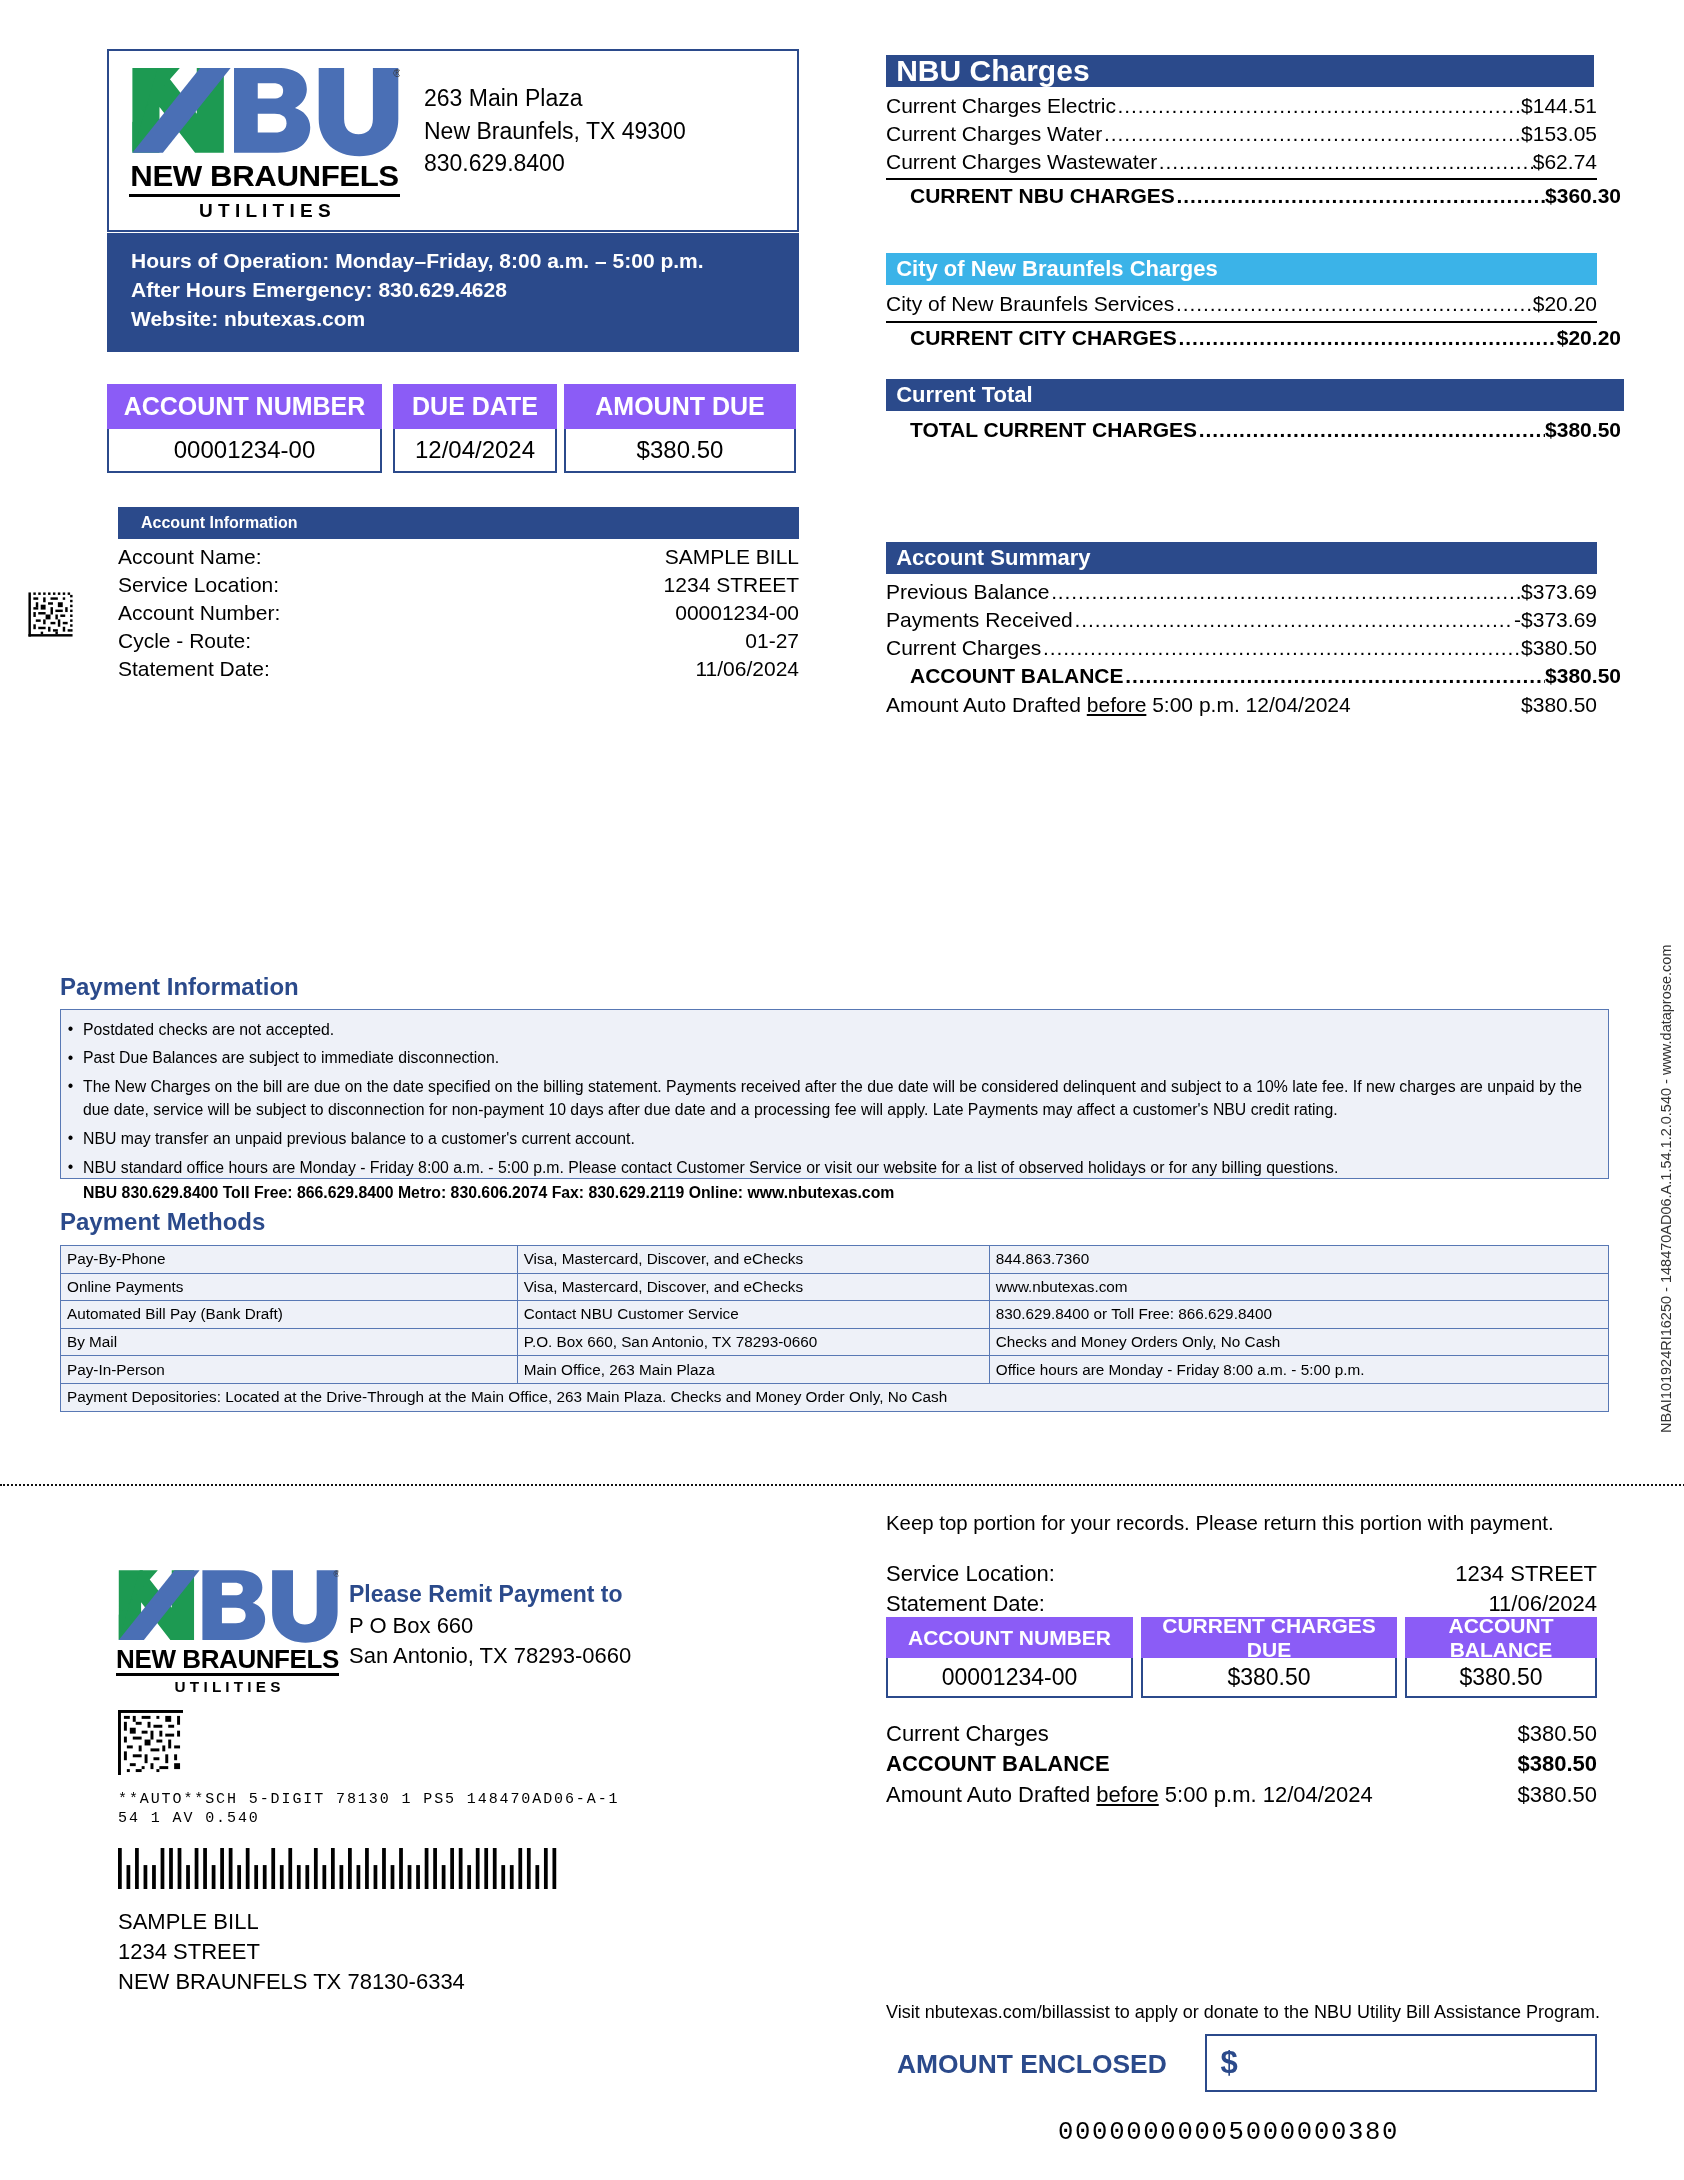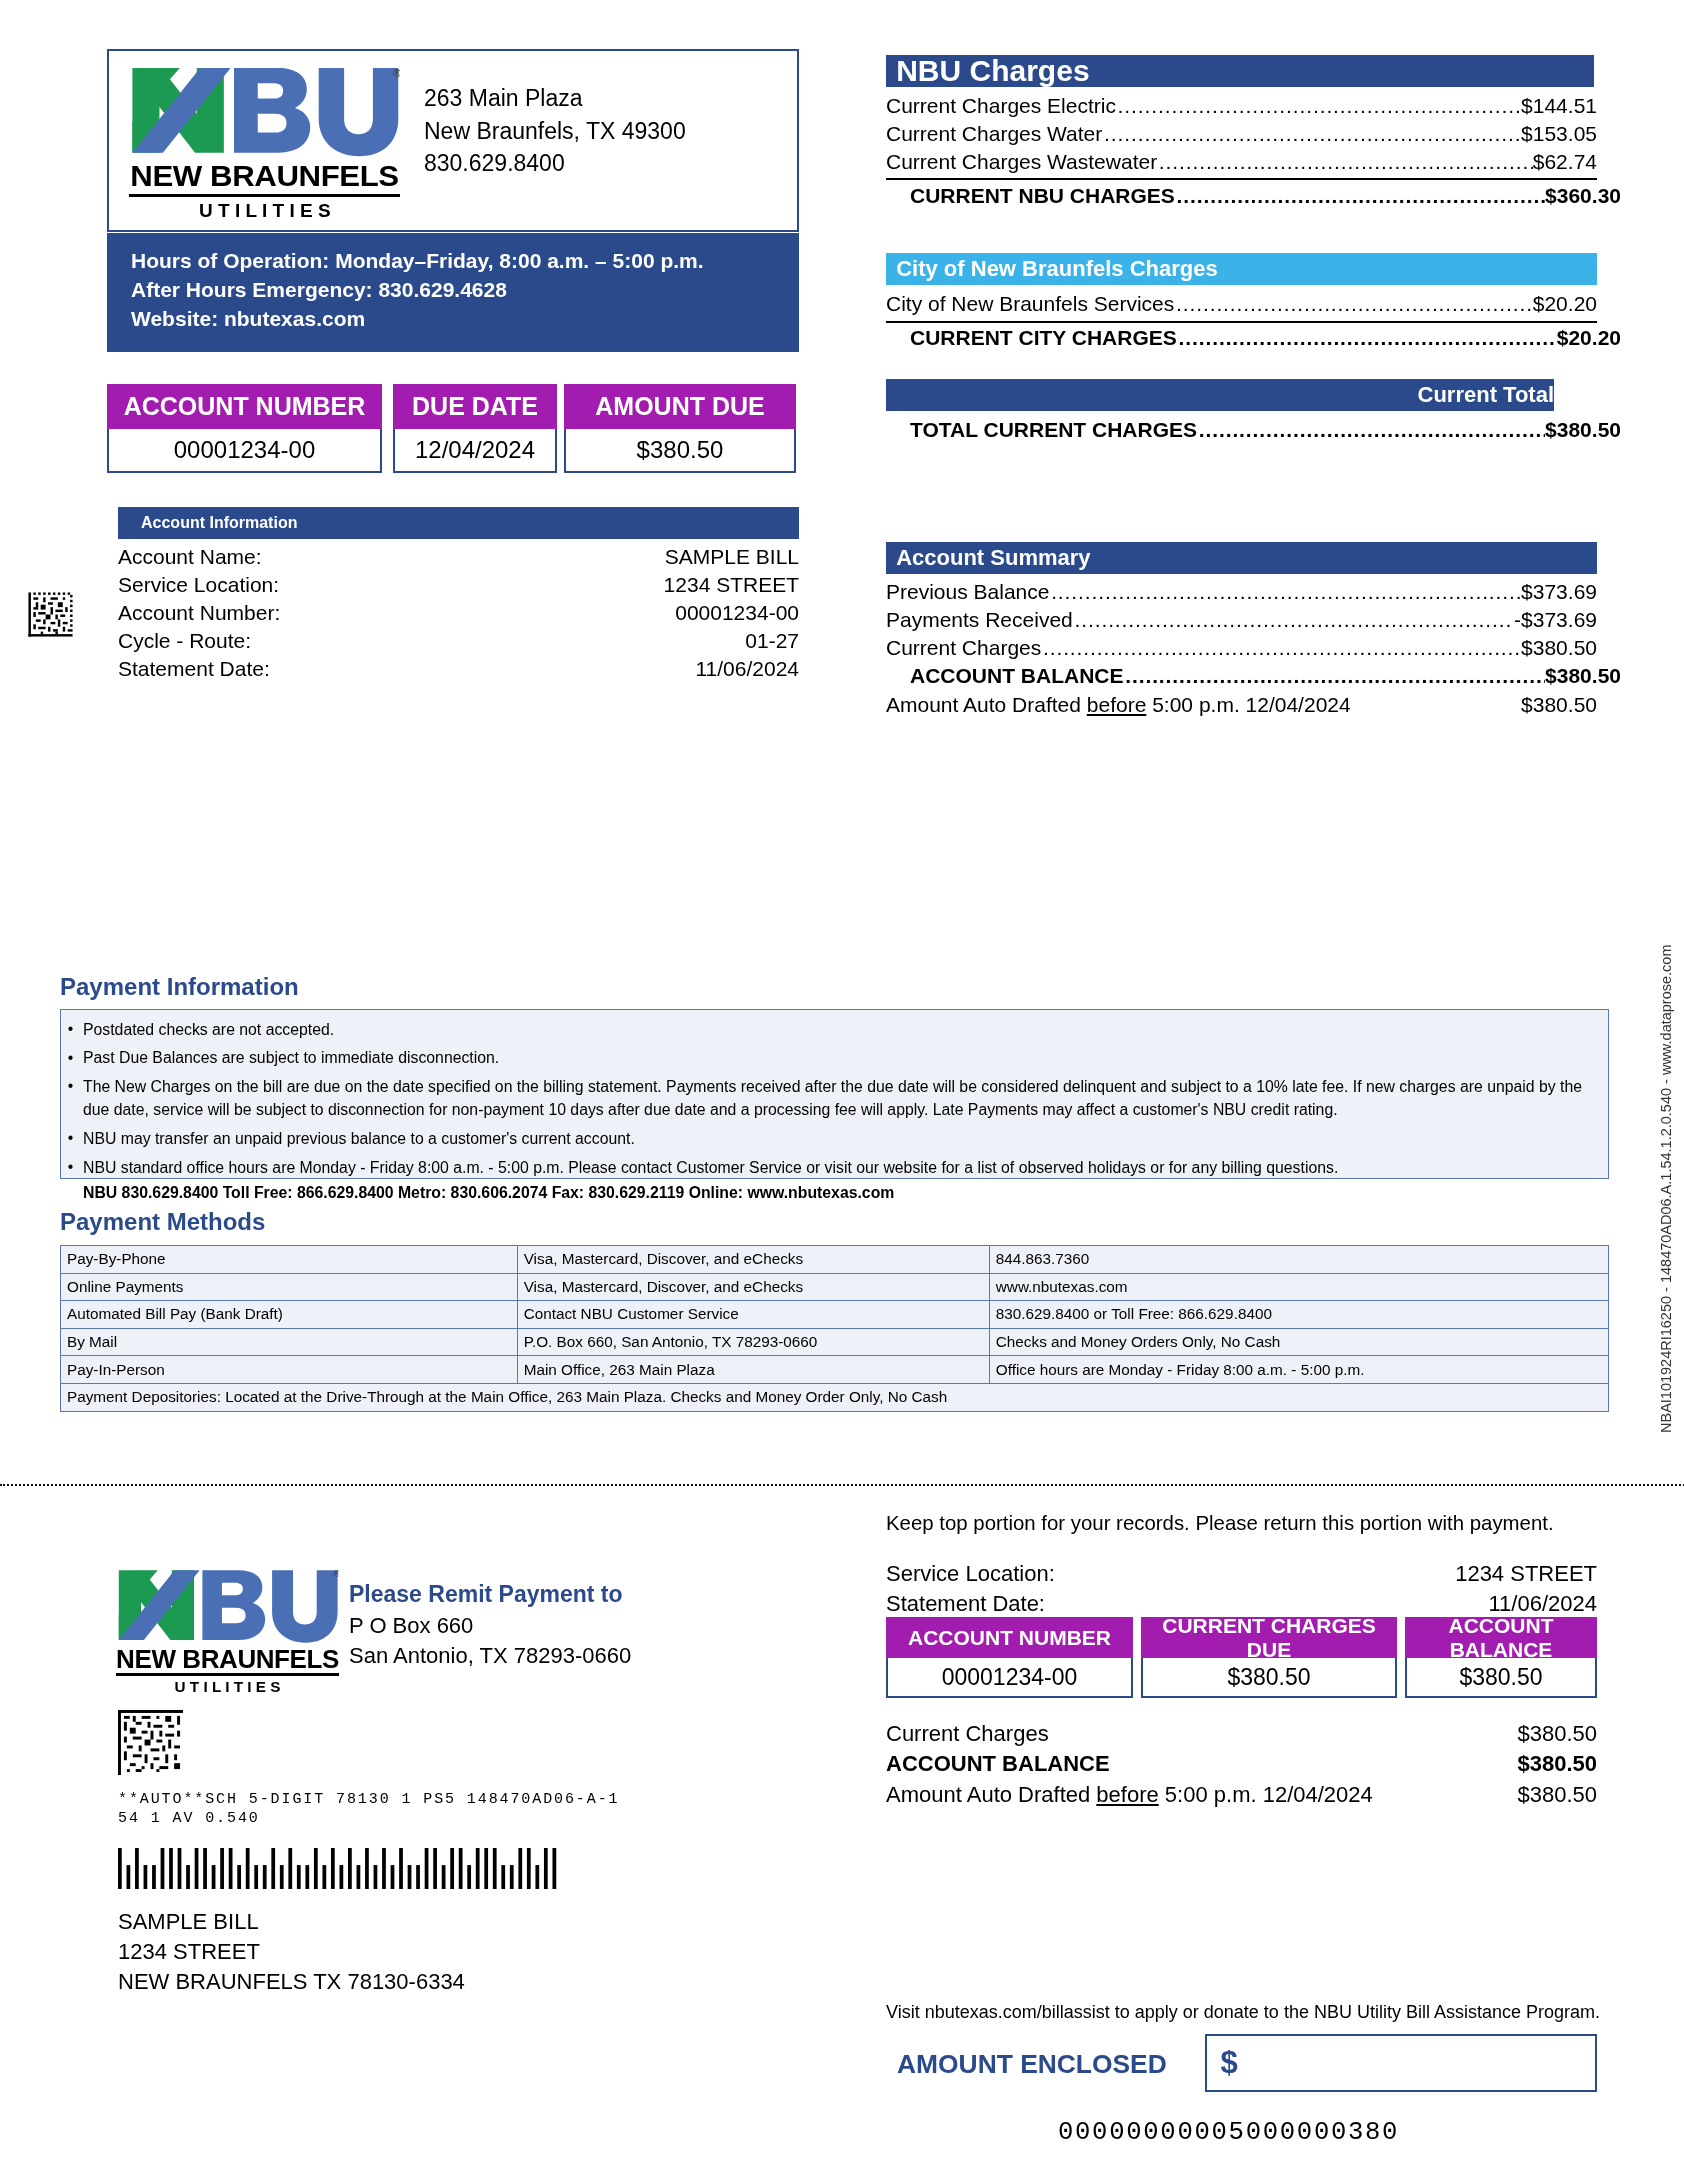--- a/index.html
+++ b/index.html
@@ -96,21 +96,21 @@
   
   .kv {
     display: flex;
     justify-content: space-between;
     width: 100%;
     white-space: nowrap;
   }
 
   
   .boxhead {
-    background: #a21caf;
+    background: #8b5cf6;
     color: #fff;
     font-weight: bold;
     text-align: center;
     display: flex;
     align-items: center;
     justify-content: center;
     box-sizing: border-box;
   }
   .boxval {
     border: 2.6px solid #2b4a8b;
@@ -373,21 +373,21 @@
       <span class="amt">$20.20</span>
     </div>
     <div class="rule-double" style="margin:2.6px 0 1.7px 0;"></div>
     <div class="row bold">
       <span class="lbl">CURRENT CITY CHARGES</span>
       <span class="dots">..............................................................................</span>
       <span class="amt">$20.20</span>
     </div>
   </div>
 
-  <div class="abs navy-band" style="left:886px; top:379px; width:668px; height:31.5px; font-size:22px;justify-content:flex-end;">
+  <div class="abs navy-band" style="left:886px; top:379px; width:738px; height:31.5px; font-size:22px;">
     <span>Current Total</span>
   </div>
   <div class="abs" style="left:886px; top:416px; width:711px; font-size:21px; line-height:1.33;">
     <div class="row bold">
       <span class="lbl">TOTAL CURRENT CHARGES</span>
       <span class="dots">..............................................................................</span>
       <span class="amt">$380.50</span>
     </div>
   </div>
 

